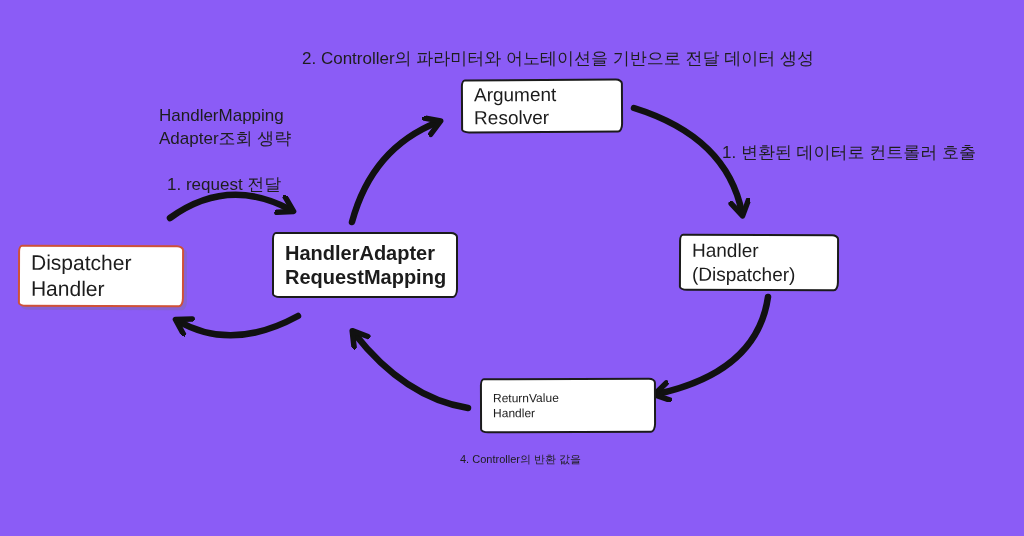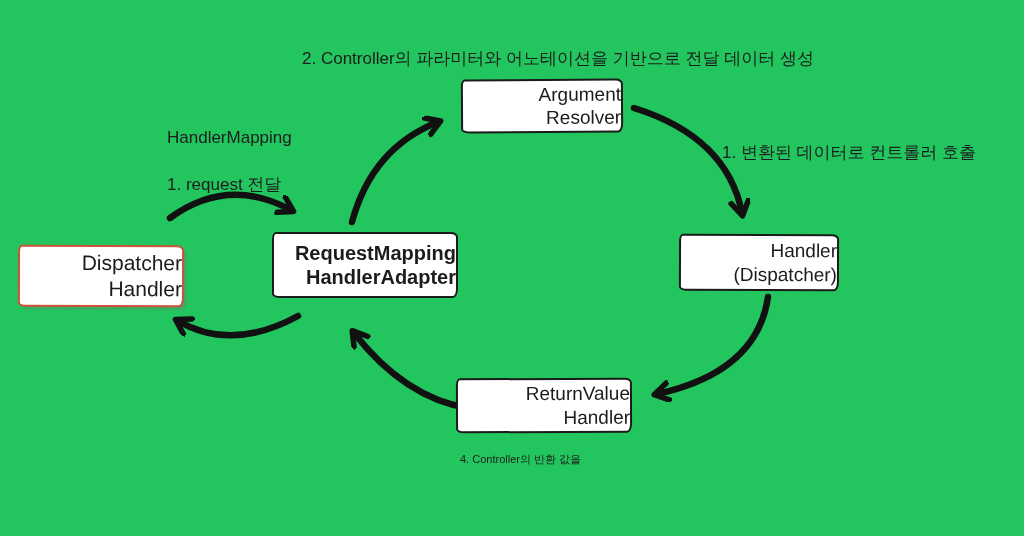--- a/index.html
+++ b/index.html
@@ -1,73 +1,75 @@
 <!DOCTYPE html>
 <html><head>
 <meta charset="utf-8">
 <style>
   * { margin: 0; padding: 0; box-sizing: border-box; }
   html,body { background:#fff; }
   .canvas {
     position: relative;
     width: 1024px;
     height: 536px;
-    background: #22c55e;
+    background: #8b5cf6;
     overflow: hidden;
     font-family: "Liberation Sans", sans-serif;
     color: #1c1c1c;
   }
   .box {
     position: absolute;
     background: #ffffff;
     border: 2.5px solid #1b1b1b;
     display: flex;
     flex-direction: column;
-    align-items: flex-end;
+    align-items: flex-start;
     justify-content: center;
     text-align: center;
     line-height: 1.22;
     border-radius: 4px 7px 5px 8px / 7px 5px 9px 4px;
+    padding-left: 11px;
   }
   .box span { display: block; }
   #box-argument-resolver   { left: 461px; top: 79px;  width: 162px; height: 54px; font-size: 19px; transform: rotate(-0.3deg); }
   #box-dispatcher-servlet  { left: 18px;  top: 245px; width: 166px; height: 62px; font-size: 21px;
                              border-color: #cf5138; box-shadow: 3px 3px 0 rgba(120,120,120,0.28);
                              transform: rotate(0.2deg); }
   #box-requestmapping      { left: 272px; top: 232px; width: 186px; height: 66px; font-size: 20px; font-weight: 600; }
   #box-handler-controller  { left: 679px; top: 234px; width: 160px; height: 57px; font-size: 19px; transform: rotate(0.2deg); }
-  #box-returnvalue-handler { left: 456px; top: 378px; width: 176px; height: 55px; font-size: 19px; transform: rotate(-0.2deg); }
+  #box-returnvalue-handler { left: 480px; top: 378px; width: 176px; height: 55px; font-size: 12px; transform: rotate(-0.2deg); }
   .note {
     position: absolute;
     font-size: 17px;
     line-height: 23px;
     color: #1d1d1d;
     white-space: nowrap;
   }
   #note-step2 { left: 302px; top: 47px; }
-  #note-handlermapping { left: 167px; top: 104px; margin-top: 22px; }
+  #note-handlermapping { left: 159px; top: 104px; }
   #note-step1 { left: 167px; top: 173px; }
   #note-step3 { left: 722px; top: 141px; }
   #note-step4 { left: 460px; top: 448px; font-size: 11px; line-height: 22px; }
   svg.arrows {
     position: absolute;
     left: 0; top: 0;
     width: 1024px; height: 536px;
     pointer-events: none;
   }
 </style>
 </head>
 <body>
 
 <div class="canvas">
 
   <div class="note" id="note-step2">2. Controller의 파라미터와 어노테이션을 기반으로 전달 데이터 생성</div>
 
   <div class="note" id="note-handlermapping">
     <span>HandlerMapping</span><br>
+    <span>Adapter조회 생략</span>
   </div>
 
   <div class="note" id="note-step1">1. request 전달</div>
 
   <div class="note" id="note-step3">1. 변환된 데이터로 컨트롤러 호출</div>
 
   <div class="note" id="note-step4">
     <span>4. Controller의 반환 값을</span><br>
   </div>
 
@@ -91,22 +93,22 @@
     <span>Argument</span>
     <span>Resolver</span>
   </div>
 
   <div class="box" id="box-dispatcher-servlet">
     <span>Dispatcher</span>
     <span>Handler</span>
   </div>
 
   <div class="box" id="box-requestmapping">
+    <span>HandlerAdapter</span>
     <span>RequestMapping</span>
-    <span>HandlerAdapter</span>
   </div>
 
   <div class="box" id="box-handler-controller">
     <span>Handler</span>
     <span>(Dispatcher)</span>
   </div>
 
   <div class="box" id="box-returnvalue-handler">
     <span>ReturnValue</span>
     <span>Handler</span>

